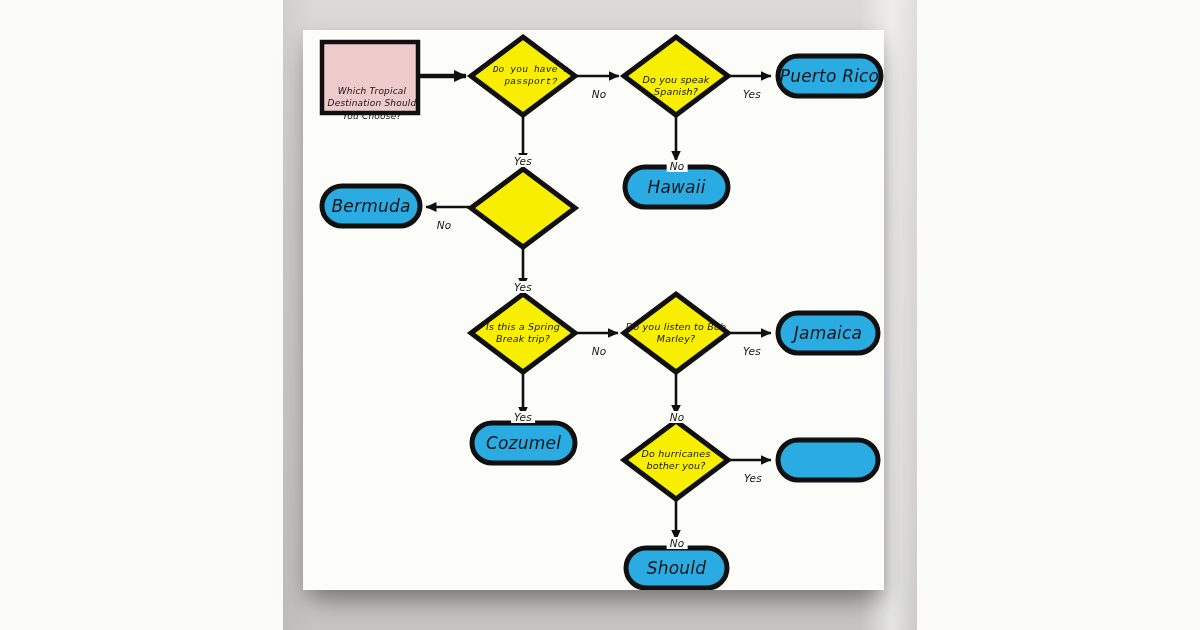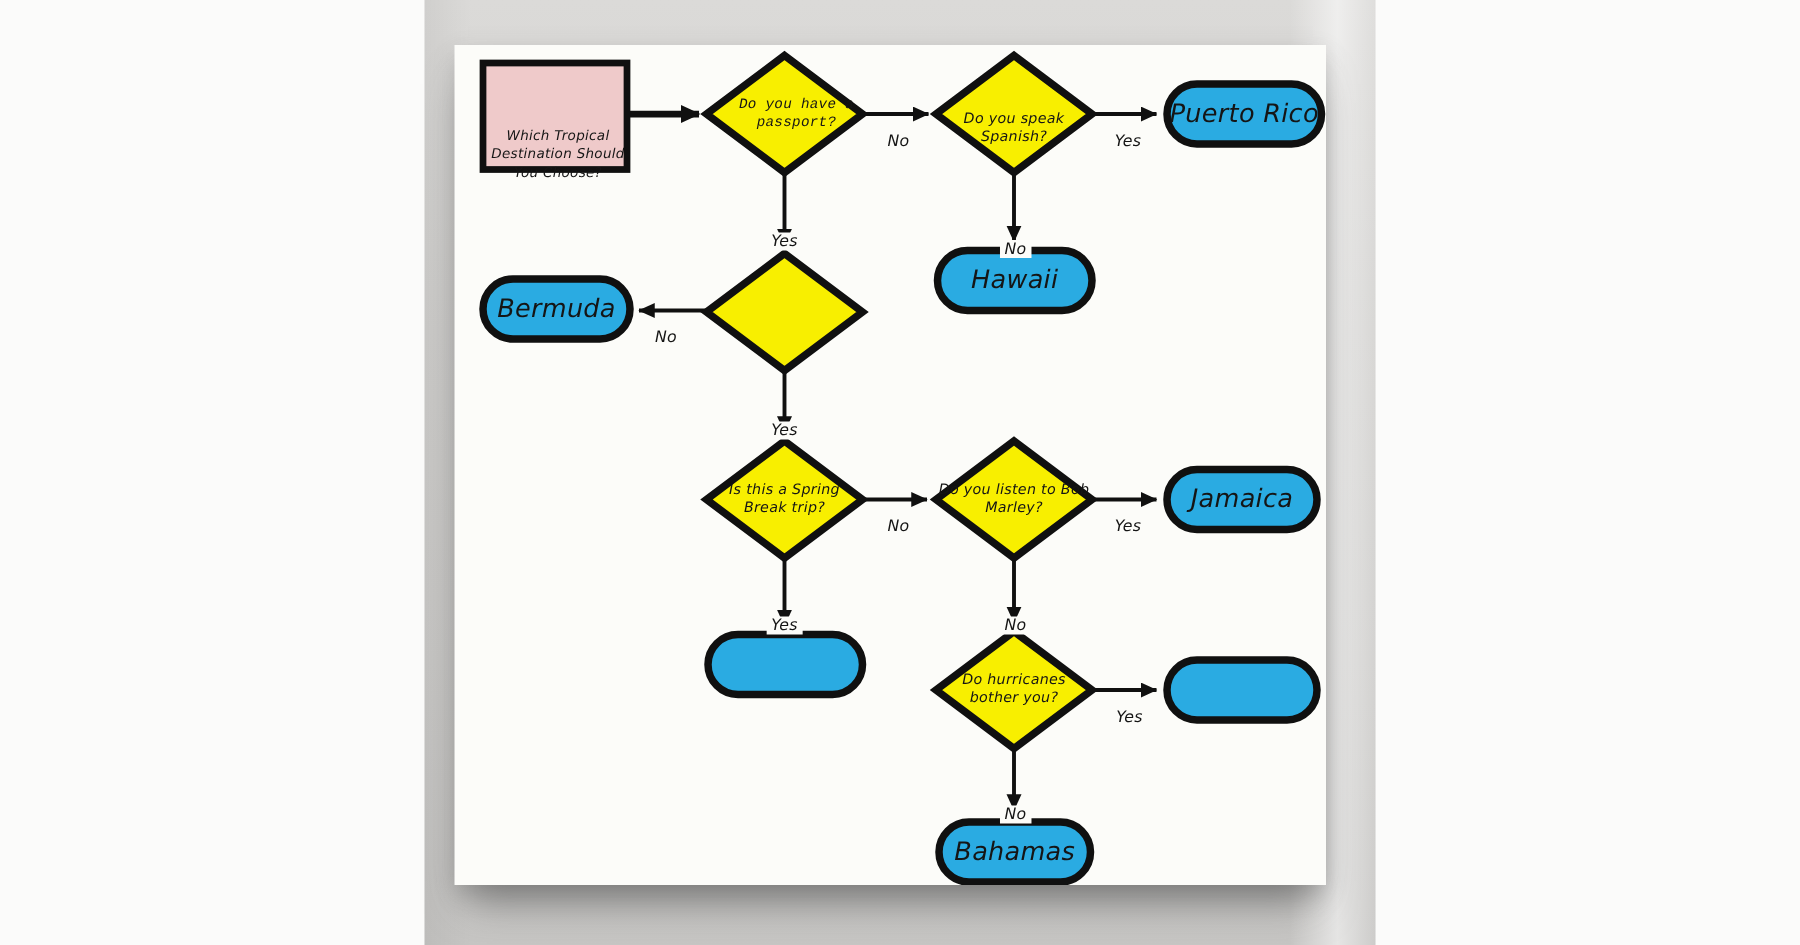--- a/index.html
+++ b/index.html
@@ -94,21 +94,22 @@
   <div class="lbl q-label" style="left:176px;top:26px;font-family:Liberation Mono, monospace;">Do you have a passport?</div>
   <div class="lbl q-label" style="left:321px;top:36px;">Do you speak Spanish?</div>
   <div class="lbl q-label" style="left:168px;top:283px;text-align:center;">Is this a Spring Break trip?</div>
   <div class="lbl q-label" style="left:321px;top:283px;">Do you listen to Bob Marley?</div>
   <div class="lbl q-label" style="left:321px;top:410px;">Do hurricanes bother you?</div>
 
   <div class="lbl d-label" style="left:475px;top:26px;width:103px;height:40px;">Puerto Rico</div>
   <div class="lbl d-label" style="left:322px;top:137px;width:103px;height:40px;text-align:center;">Hawaii</div>
   <div class="lbl d-label" style="left:19px;top:156px;width:98px;height:40px;">Bermuda</div>
   <div class="lbl d-label" style="left:475px;top:283px;width:100px;height:40px;">Jamaica</div>
-  <div class="lbl d-label" style="left:323px;top:518px;width:101px;height:40px;">Bahamas</div>
+  <div class="lbl d-label" style="left:169px;top:393px;width:103px;height:40px;">Cozumel</div>
+  <div class="lbl d-label" style="left:323px;top:518px;width:101px;height:40px;">Should</div>
 
   <div class="lbl e-label" style="left:296px;top:45px;">No</div>
   <div class="lbl e-label" style="left:449px;top:45px;">Yes</div>
   <div class="lbl e-label" style="left:374px;top:117px;">No</div>
   <div class="lbl e-label" style="left:220px;top:112px;">Yes</div>
   <div class="lbl e-label" style="left:141px;top:176px;">No</div>
   <div class="lbl e-label" style="left:220px;top:238px;">Yes</div>
   <div class="lbl e-label" style="left:296px;top:302px;">No</div>
   <div class="lbl e-label" style="left:449px;top:302px;">Yes</div>
   <div class="lbl e-label" style="left:220px;top:368px;">Yes</div>

